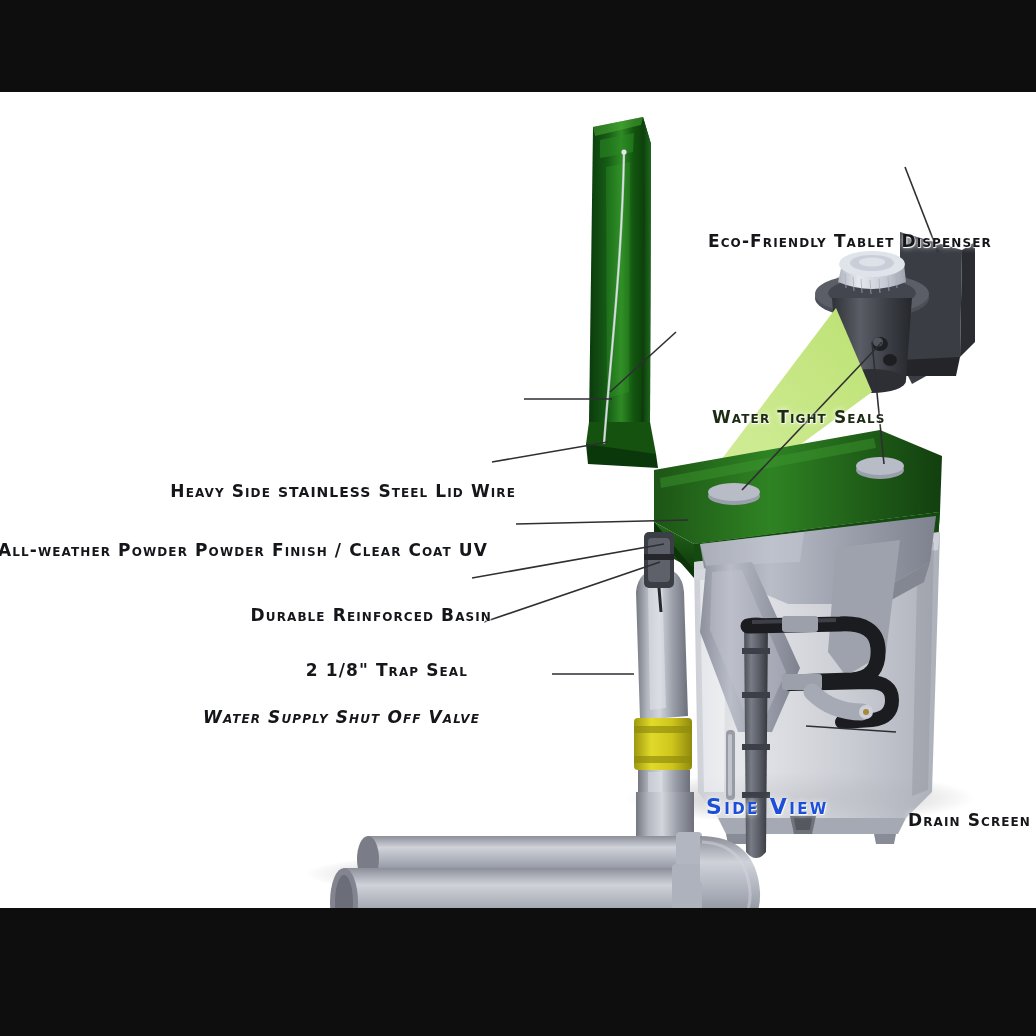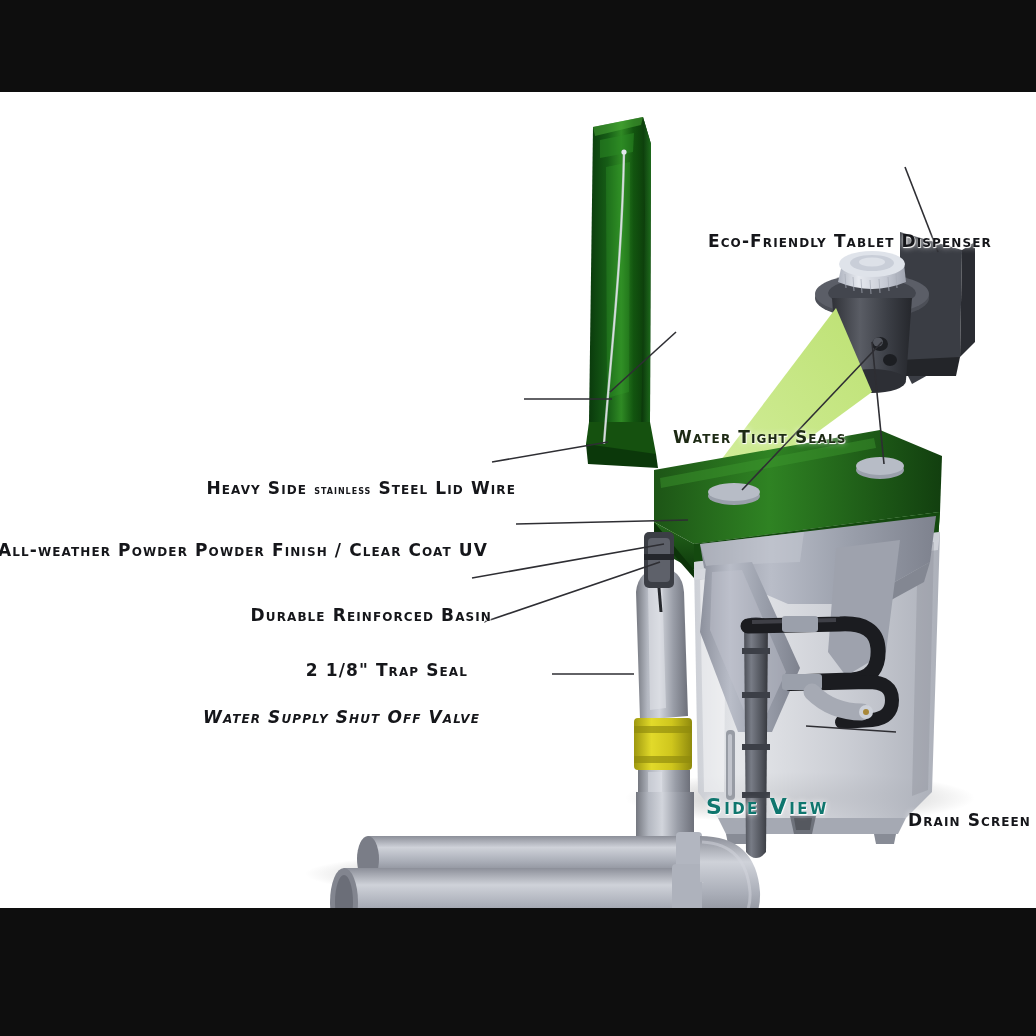--- a/index.html
+++ b/index.html
@@ -16,22 +16,22 @@
 
   #art{position:absolute;left:0;top:0;width:1036px;height:816px;}
 
   
   .lbl{position:absolute;white-space:nowrap;color:#15161a;
        font-variant:small-caps;font-weight:bold;font-size:17px;
        letter-spacing:1.1px;
        text-shadow:0 1px 1px rgba(255,255,255,.95),0 0 6px rgba(255,255,255,.95),
                    1px 1px 0 rgba(255,255,255,.7);}
   .lbl.r{transform:translateX(-100%);}
-  .lbl .lc{font-size:12px;letter-spacing:1px;}
-  #lbl-side-view{font-size:22px;letter-spacing:2.4px;color:#0f766e;}
+  .lbl .lc{font-size:20px;letter-spacing:1px;}
+  #lbl-side-view{font-size:22px;letter-spacing:2.4px;color:#1d4ed8;}
   #lbl-water-tight-seals{color:#1d2a14;}
 
   svg{display:block;}
 </style>
 </head>
 <body>
 
 <div id="stage">
 
   <div class="bar" id="bar-top"></div>
@@ -285,21 +285,21 @@
         <path d="M516 432 L688 428"></path>
         <path d="M472 486 L664 452"></path>
         <path d="M484 530 L660 470"></path>
         <path d="M552 582 L634 582"></path>
         <path d="M896 640 L806 634"></path>
       </g>
     </svg>
 
     <div class="lbl" id="lbl-tablet-dispenser" style="left:708px;top:139px;">Eco-Friendly Tablet Dispenser</div>
 
-    <div class="lbl" id="lbl-water-tight-seals" style="left:673px;top:315px;margin-top:20px;">Water Tight Seals</div>
+    <div class="lbl" id="lbl-water-tight-seals" style="left:712px;top:315px;">Water Tight Seals</div>
 
     <div class="lbl r" id="lbl-lid-wire" style="left:516px;top:386px;">
       <span>Heavy Side</span>
       <span class="lc">stainless</span>
       <span>Steel Lid Wire</span>
     </div>
 
     <div class="lbl r" id="lbl-powder-coat" style="left:488px;top:448px;">All-weather Powder Powder Finish / Clear Coat UV</div>
 
     <div class="lbl r" id="lbl-basin" style="left:492px;top:513px;">Durable Reinforced Basin</div>

